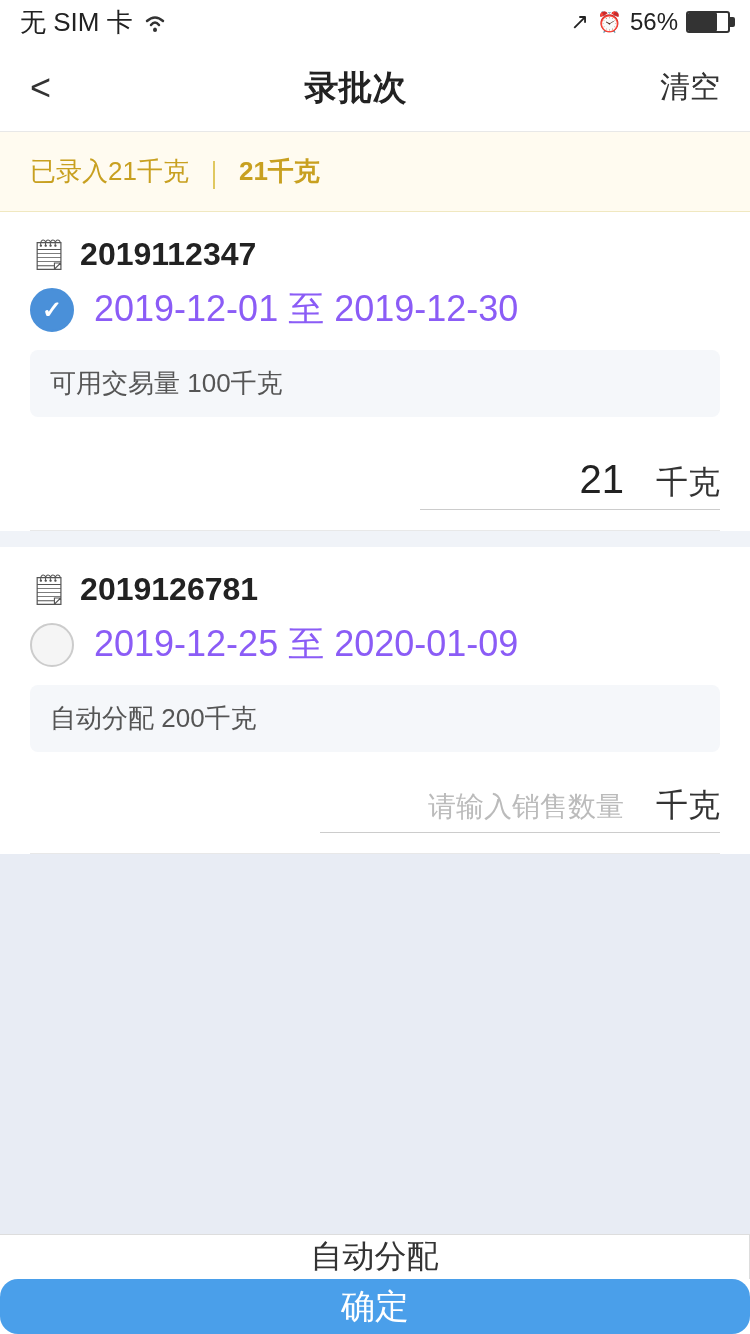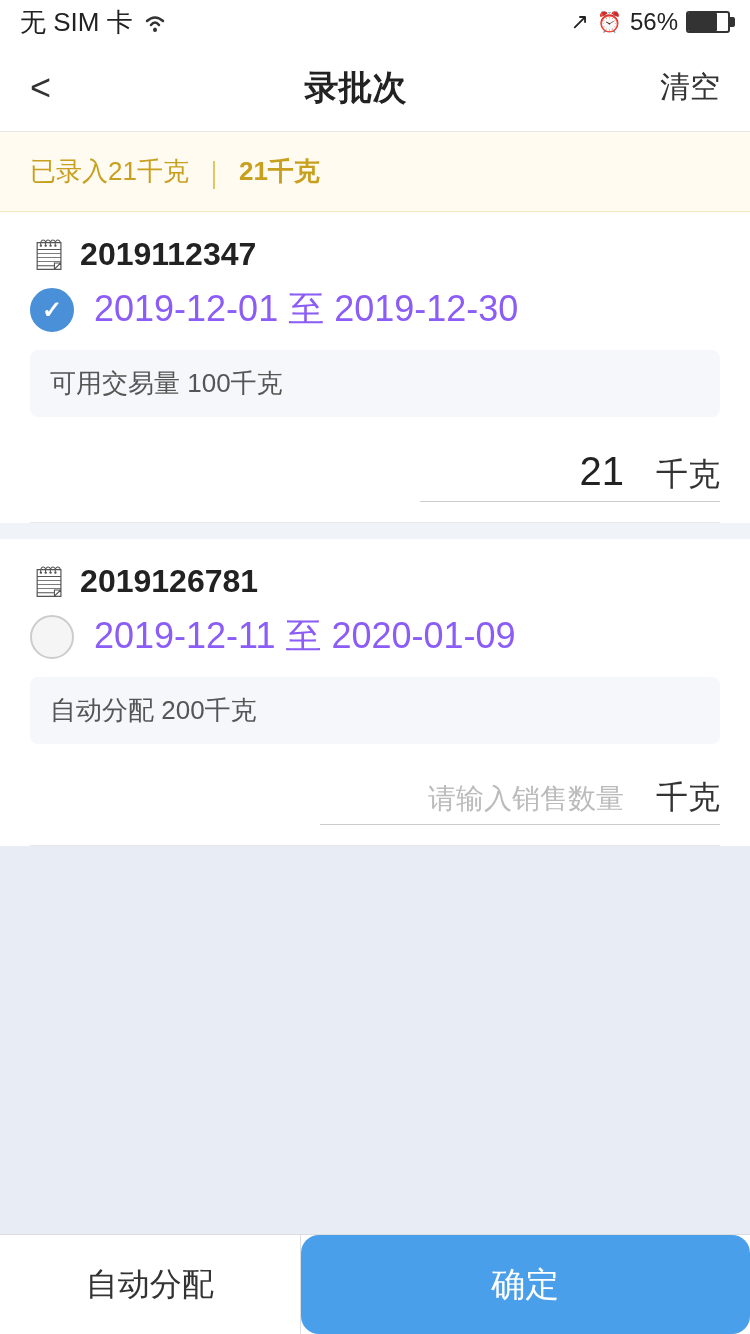--- a/index.html
+++ b/index.html
@@ -220,20 +220,21 @@
     
     .footer {
       position: fixed;
       bottom: 0;
       left: 0;
       width: 750px;
       height: 100px;
       display: flex;
       background: #fff;
       border-top: 1px solid #ddd;
+      flex-direction: column;
     }
     .footer-auto {
       flex: 1;
       display: flex;
       align-items: center;
       justify-content: center;
       font-size: 32px;
       color: #333;
       cursor: pointer;
       border-right: 1px solid #ddd;
@@ -291,39 +292,39 @@
     <span class="batch-icon">🗒</span>
     <span class="batch-id">2019112347</span>
   </div>
   <div class="batch-date-row">
     <div class="radio-circle checked"></div>
     <span class="batch-date">2019-12-01 至 2019-12-30</span>
   </div>
   <div class="batch-avail">可用交易量 100千克</div>
   <div class="batch-quantity-row">
     <div style="display:flex;flex-direction:column;align-items:flex-end;">
-      <div style="display:flex;align-items:baseline;gap:16px;">
+      <div style="display:flex;align-items:baseline;gap:16px;margin-top:8px;">
         <input type="text" class="quantity-input" value="21" style="font-size: 40px; font-weight: 500; color: rgb(34, 34, 34); border: none; outline: none; text-align: right; width: 160px; background: transparent;">
         <span class="quantity-unit">千克</span>
       </div>
       <div style="width:300px;height:1px;background:#ccc;margin-top:4px;"></div>
     </div>
   </div>
 </div>
 
 <div class="divider-section"></div>
 
 <div class="batch-item">
   <div class="batch-header">
     <span class="batch-icon">🗒</span>
     <span class="batch-id">2019126781</span>
   </div>
   <div class="batch-date-row">
     <div class="radio-circle"></div>
-    <span class="batch-date">2019-12-11 至 2020-01-09</span>
+    <span class="batch-date">2019-12-25 至 2020-01-09</span>
   </div>
   <div class="batch-avail">自动分配 200千克</div>
   <div class="batch-quantity-row">
     <div style="display:flex;flex-direction:column;align-items:flex-end;">
       <div style="display:flex;align-items:baseline;gap:16px;">
         <input type="text" class="quantity-input" placeholder="请输入销售数量" style="font-size: 28px; color: #c2410c; border: none; outline: none; text-align: right; width: 280px; background: transparent;">
         <span class="quantity-unit">千克</span>
       </div>
       <div style="width:400px;height:1px;background:#ccc;margin-top:4px;"></div>
     </div>

